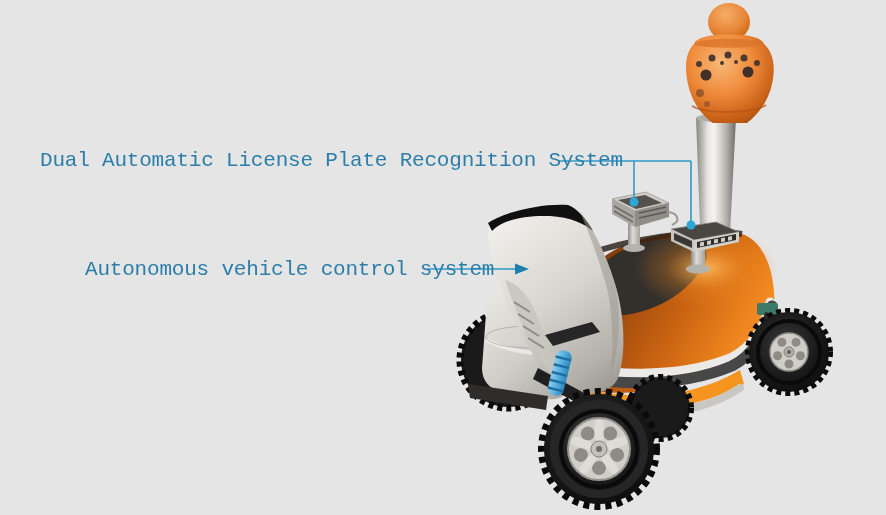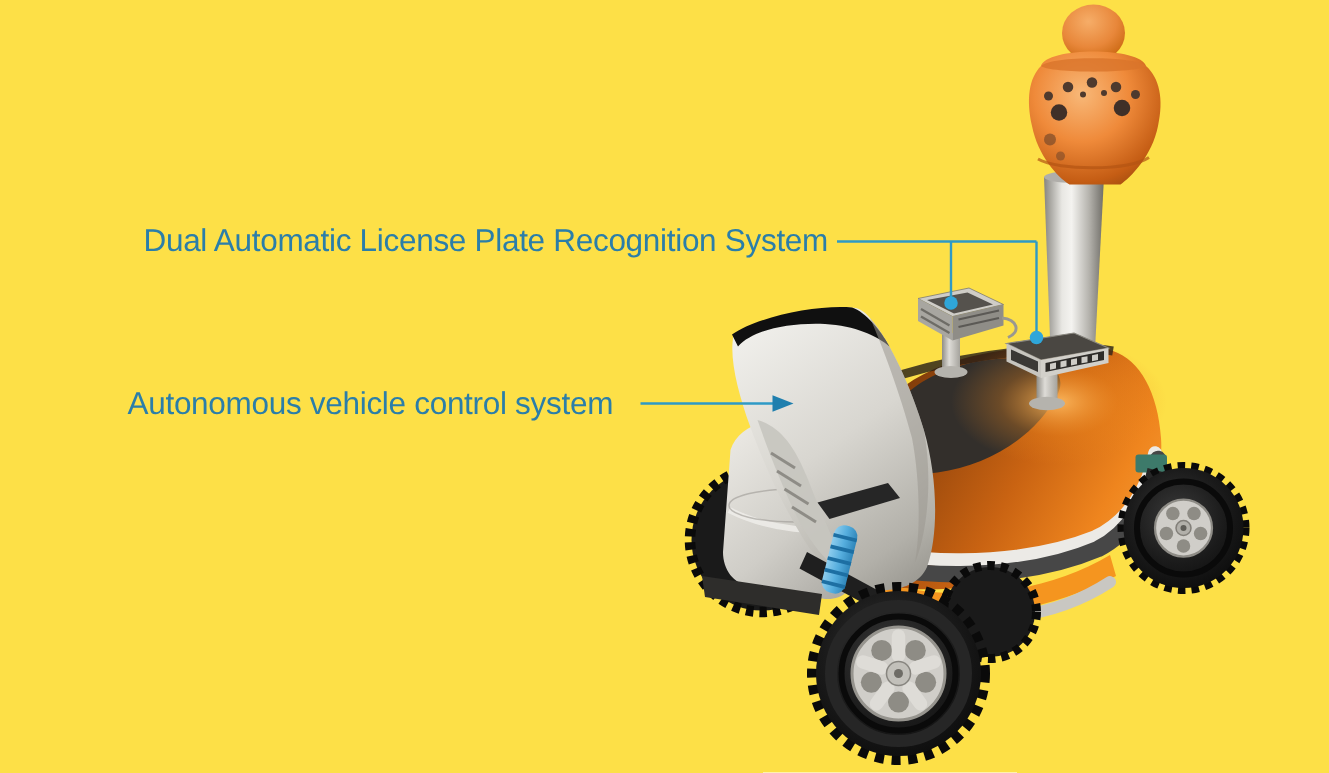--- a/index.html
+++ b/index.html
@@ -1,18 +1,18 @@
 <!DOCTYPE html>
 <html style="--label-color: #2b7ea9;"><head>
 <meta charset="utf-8">
 <style>
   html,body{margin:0;padding:0;background:#fff;}
   .stage{
-    position:relative;width:886px;height:515px;background:#fde047;overflow:hidden;
-    font-family:Liberation Sans, sans-serif;
+    position:relative;width:886px;height:515px;background:#e5e5e5;overflow:hidden;
+    font-family:Liberation Mono, monospace;
   }
   .stage svg{position:absolute;left:0;top:0;}
   .label{
     position:absolute;
     color:var(--label-color,#2b7ea9);
     font-size:21px;line-height:25px;letter-spacing:-0.2px;
     white-space:nowrap;
     text-align:center;
   }
   .label-alpr{left:40px;top:148px;width:512px;text-align:right;}

